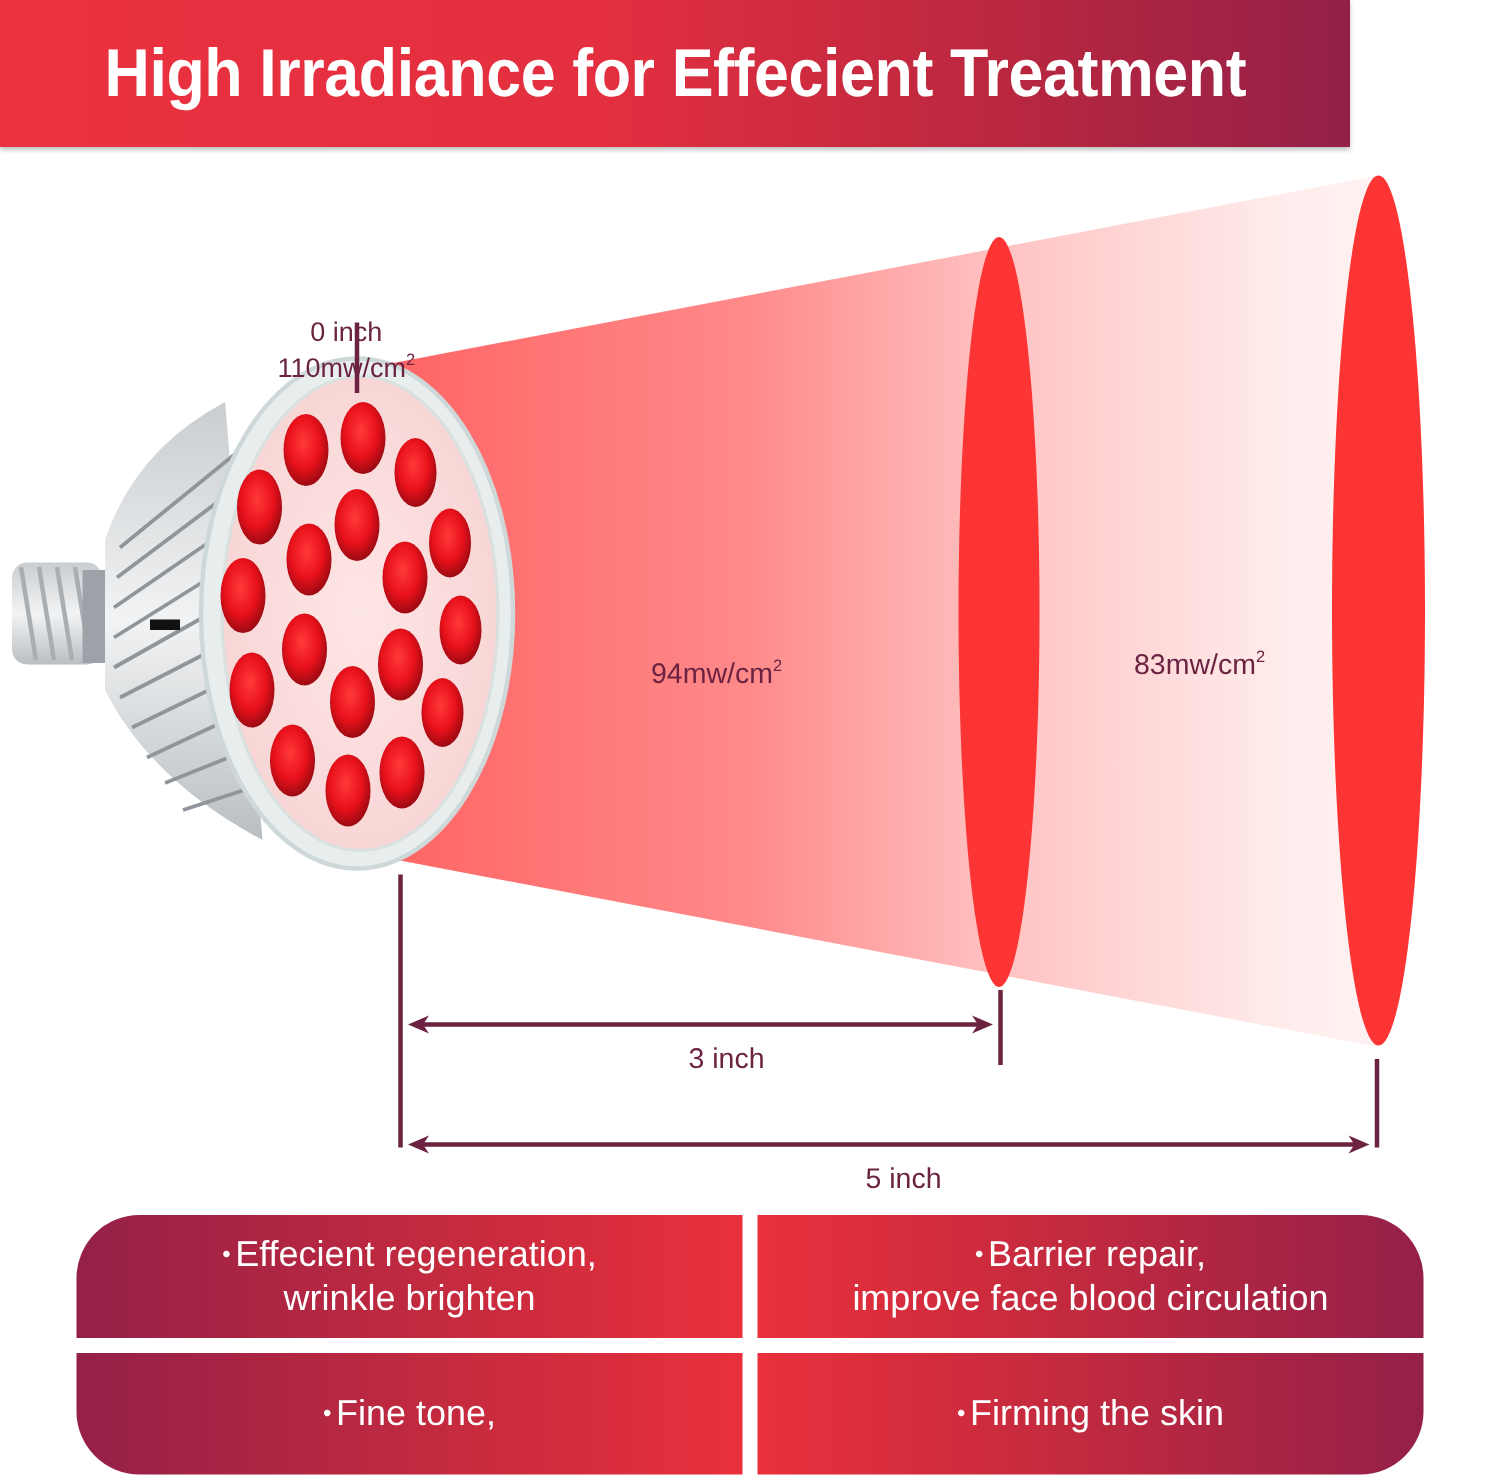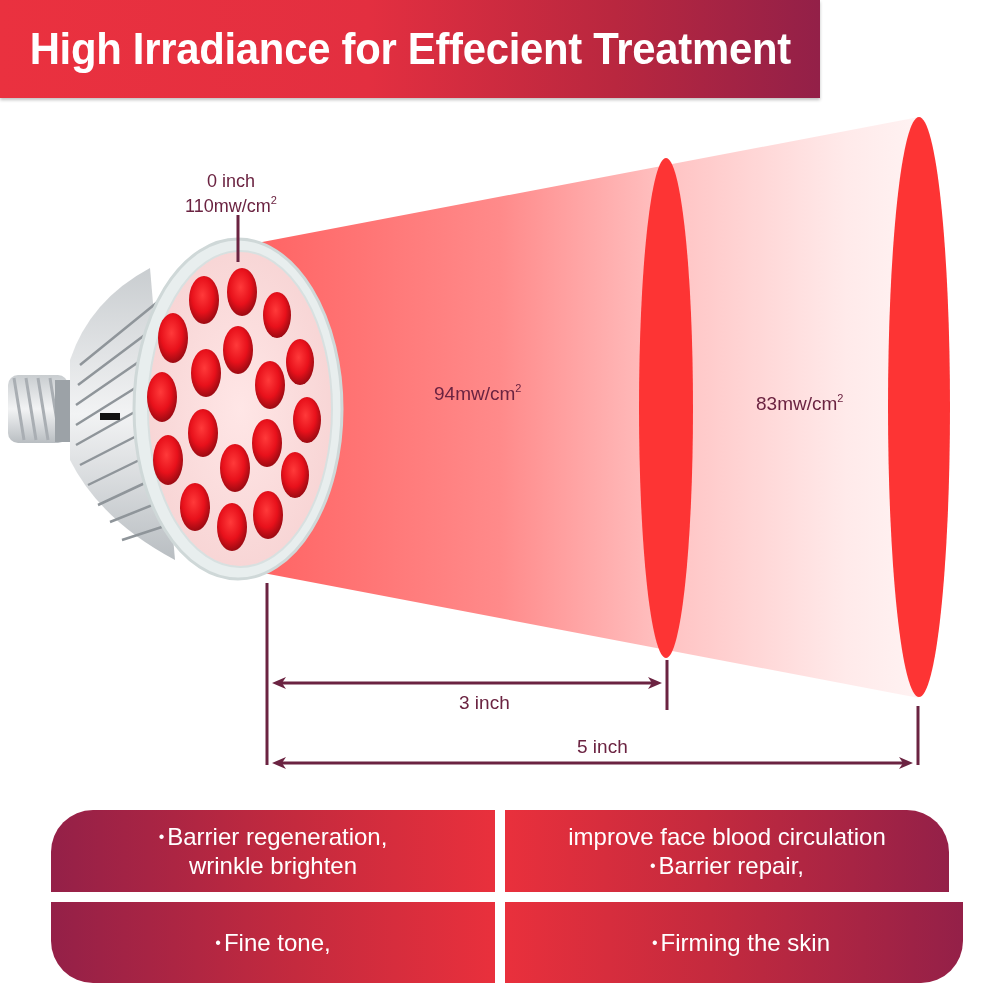--- a/index.html
+++ b/index.html
@@ -1,38 +1,38 @@
 <!DOCTYPE html>
 <html><head>
 <meta charset="utf-8">
 <style>
   html, body { margin:0; padding:0; }
   body { width:1000px; height:987px; background:#ffffff; position:relative; overflow:hidden;
          font-family: "Liberation Sans", sans-serif; }
-  .header { position:absolute; left:0; top:0; width:820px; height:98px;
+  .header { position:absolute; left:0; top:0; width:900px; height:98px;
             background: linear-gradient(90deg, #ea313f 0%, #e32f40 45%, #b9273f 75%, #932048 100%);
             box-shadow: 0 2px 3px rgba(0,0,0,0.25);
             display:flex; align-items:center; justify-content:center; }
   .header h1 { margin:0; color:#ffffff; font-weight:bold; font-size:45px; letter-spacing:-0.3px;
                font-family: "Liberation Sans", sans-serif; transform: scaleX(0.93); white-space:nowrap; }
   svg.scene { position:absolute; left:0; top:0; }
-  .lbl { position:absolute; color:#6b2341; font-family:"Liberation Sans", sans-serif; font-size:19px; white-space:nowrap; }
+  .lbl { position:absolute; color:#6b2341; font-family:"Liberation Sans", sans-serif; font-size:19px; white-space:nowrap;margin-top:40px; }
   .lbl sup { font-size:11px; vertical-align: 8px; }
   .origin { left:185px; top:172px; text-align:center; line-height:19px; font-size:18px; }
   .box { position:absolute; height:82px; color:#ffffff; display:flex; flex-direction:column;
          align-items:center; justify-content:center; font-size:24px; line-height:29px; text-align:center; }
   .box .line { white-space:nowrap; }
   .box-l { left:51px; width:444px; background: linear-gradient(90deg, #942048 0%, #c42a3e 55%, #e9303c 100%); }
   .box-r { left:505px; width:444px; background: linear-gradient(90deg, #e9303c 0%, #c42a3e 45%, #942048 100%); }
   .row1 { top:810px; }
   .row2 { top:902px; height:81px; }
   .box-l.row1 { border-top-left-radius:42px; }
   .box-l.row2 { border-bottom-left-radius:42px; }
   .box-r.row1 { border-top-right-radius:42px; }
-  .box-r.row2 { border-bottom-right-radius:42px;padding-left:14px; }
+  .box-r.row2 { border-bottom-right-radius:42px; }
   .bullet { font-size:16px; vertical-align: 3px; margin-right:3px; }
 </style>
 </head>
 <body>
 
 <div class="header">
   <h1>High Irradiance for Effecient Treatment</h1>
 </div>
 
 <svg class="scene" width="1000" height="987" viewBox="0 0 1000 987">
@@ -119,36 +119,36 @@
     <polygon points="272,763 286,757 282,763 286,769" stroke="none"></polygon>
     <polygon points="913,763 899,757 903,763 899,769" stroke="none"></polygon>
   </g>
 </svg>
 
 <div class="lbl origin">
   <div>0 inch</div>
   <div><span>110mw/cm</span><sup>2</sup></div>
 </div>
 
-<div class="lbl" style="left:434px; top:382px;">
+<div class="lbl" style="left:434px; top:398px;">
   <span>94mw/cm</span><sup>2</sup>
 </div>
 <div class="lbl" style="left:756px; top:392px;">
   <span>83mw/cm</span><sup>2</sup>
 </div>
 
-<div class="lbl" style="left:459px; top:692px;">3 inch</div>
+<div class="lbl" style="left:459px; top:656px;">3 inch</div>
 <div class="lbl" style="left:577px; top:736px;">5 inch</div>
 
 <div class="box box-l row1">
-  <div class="line"><span class="bullet">•</span><span>Barrier regeneration,</span></div>
+  <div class="line"><span class="bullet">•</span><span>Effecient regeneration,</span></div>
   <div class="line">wrinkle brighten</div>
 </div>
 <div class="box box-r row1">
+  <div class="line"><span class="bullet">•</span><span>Barrier repair,</span></div>
   <div class="line">improve face blood circulation</div>
-  <div class="line"><span class="bullet">•</span><span>Barrier repair,</span></div>
 </div>
 <div class="box box-l row2">
   <div class="line"><span class="bullet">•</span><span>Fine tone,</span></div>
 </div>
 <div class="box box-r row2">
   <div class="line"><span class="bullet">•</span><span>Firming the skin</span></div>
 </div>
 
 </body></html>

